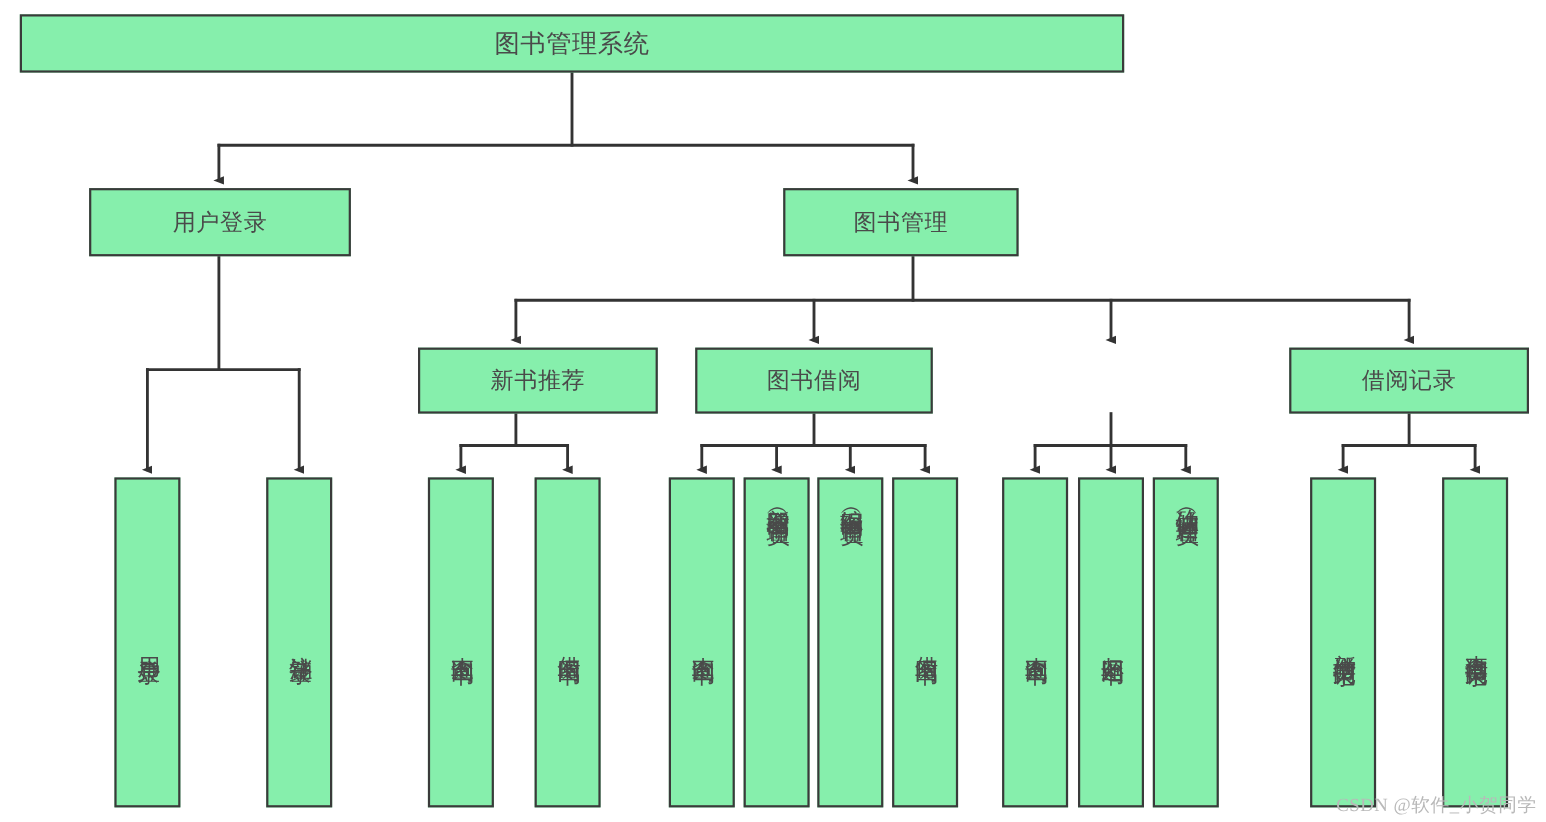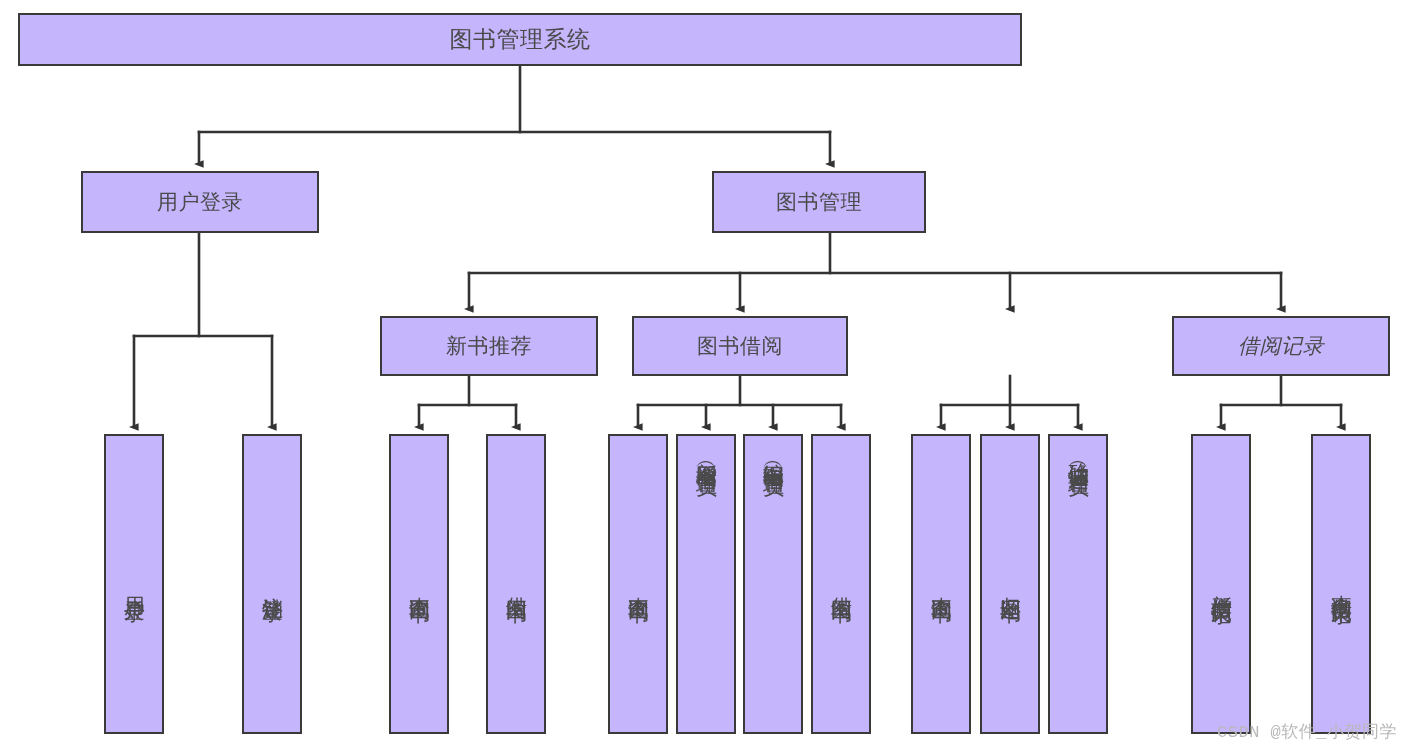--- a/index.html
+++ b/index.html
@@ -23,21 +23,21 @@
     position: absolute;
     left: 0;
     top: 0;
     width: 1405px;
     height: 747px;
     pointer-events: none;
   }
   .node {
     position: absolute;
     box-sizing: border-box;
-    background: #c4b5fd;
+    background: #86efac;
     border: 2px solid #3a3a3a;
     display: flex;
     align-items: center;
     justify-content: center;
     color: #4a4a4a;
     letter-spacing: 0.5px;
   }
   .node.root {
     font-size: 23px;
   }
@@ -67,21 +67,21 @@
     text-align: center;
   }
   #watermark {
     position: absolute;
     right: 8px;
     bottom: 4px;
     font-size: 17px;
     color: #b9b9b9;
     letter-spacing: 0.5px;
     white-space: nowrap;
-    font-family: Liberation Mono, monospace;
+    font-family: Liberation Serif, serif;
   }
 </style>
 </head>
 <body>
 
 <div id="canvas">
 
   <svg id="edges" viewBox="0 0 1405 747" width="1405" height="747" aria-hidden="true">
     <defs>
       <marker id="arrow" markerWidth="10" markerHeight="10" refX="4.2" refY="4.6" orient="auto" markerUnits="userSpaceOnUse">
@@ -142,21 +142,21 @@
   <div class="node lvl2" style="left:712px; top:171px; width:214px; height:62px;">
     <span class="node-label">图书管理</span>
   </div>
 
   <div class="node lvl3" style="left:360px; top:316px; width:218px; height:60px;margin-left:20px;">
     <span class="node-label">新书推荐</span>
   </div>
   <div class="node lvl3" style="left:632px; top:316px; width:216px; height:60px;">
     <span class="node-label">图书借阅</span>
   </div>
-  <div class="node lvl3" style="left:1172px; top:316px; width:218px; height:60px;font-style:italic;">
+  <div class="node lvl3" style="left:1172px; top:316px; width:218px; height:60px;">
     <span class="node-label">借阅记录</span>
   </div>
 
   <div class="node leaf centered" style="left:104px; top:434px; width:60px; height:300px;">
     <span class="node-label">用户登录</span>
   </div>
   <div class="node leaf centered" style="left:242px; top:434px; width:60px; height:300px;">
     <span class="node-label">注销登录</span>
   </div>
 

